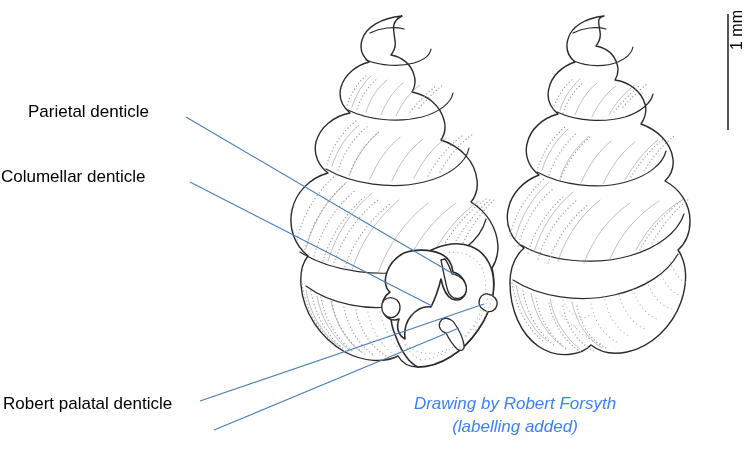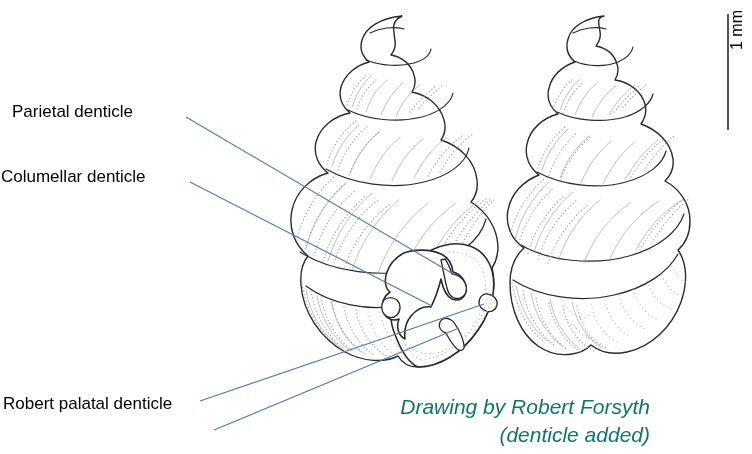--- a/index.html
+++ b/index.html
@@ -19,35 +19,35 @@
     overflow: hidden;
   }
   .label {
     position: absolute;
     font-family: "Liberation Sans", sans-serif;
     font-size: 17px;
     color: #000000;
     white-space: nowrap;
     line-height: 1;
   }
-  #label-parietal    { left: 12px; top: 103px; }
+  #label-parietal    { left: 28px; top: 103px; }
   #label-columellar  { left: 1px; top: 168px; }
   #label-upper-pal   { left: 3px;  top: 395px; }
   #label-lower-pal   { left: 3px;  top: 431px; }
 
   #caption {
     position: absolute;
     left: 380px;
     top: 393px;
     width: 270px;
-    text-align: right;
+    text-align: center;
     font-family: "Liberation Sans", sans-serif;
     font-style: italic;
-    font-size: 21px;
-    color: #0f766e;
+    font-size: 17px;
+    color: #3b82f6;
     line-height: 1.35;
   }
   #caption div { white-space: nowrap; }
 
   #scalebar-wrap {
     position: absolute;
     left: 706px;
     top: 12px;
     width: 46px;
     height: 122px;
@@ -389,21 +389,21 @@
 
   <div class="label" id="label-parietal">Parietal denticle</div>
 
   <div class="label" id="label-columellar">Columellar denticle</div>
 
   <div class="label" id="label-upper-pal">Robert palatal denticle</div>
 
 
   <div id="caption">
     <div>Drawing by Robert Forsyth</div>
-    <div>(denticle added)</div>
+    <div>(labelling added)</div>
   </div>
 
   <div id="scalebar-wrap">
     <div id="scalebar-line"></div>
     <div id="scalebar-label">1 mm</div>
   </div>
 
 </div>
 
 </body></html>

